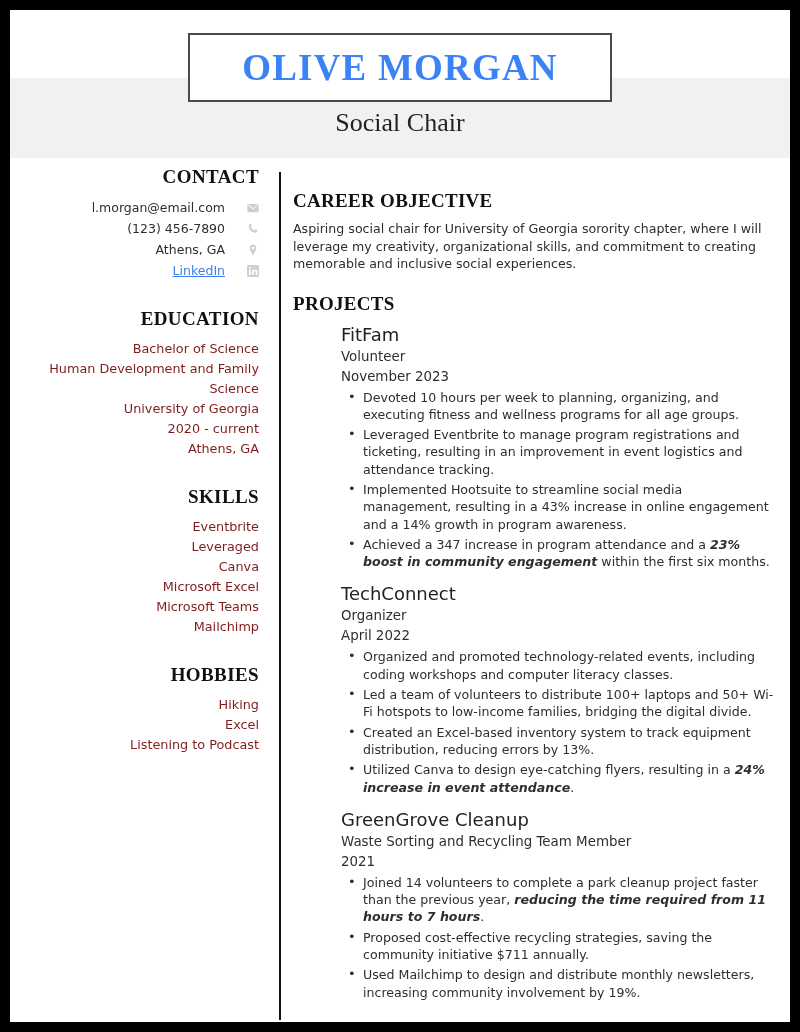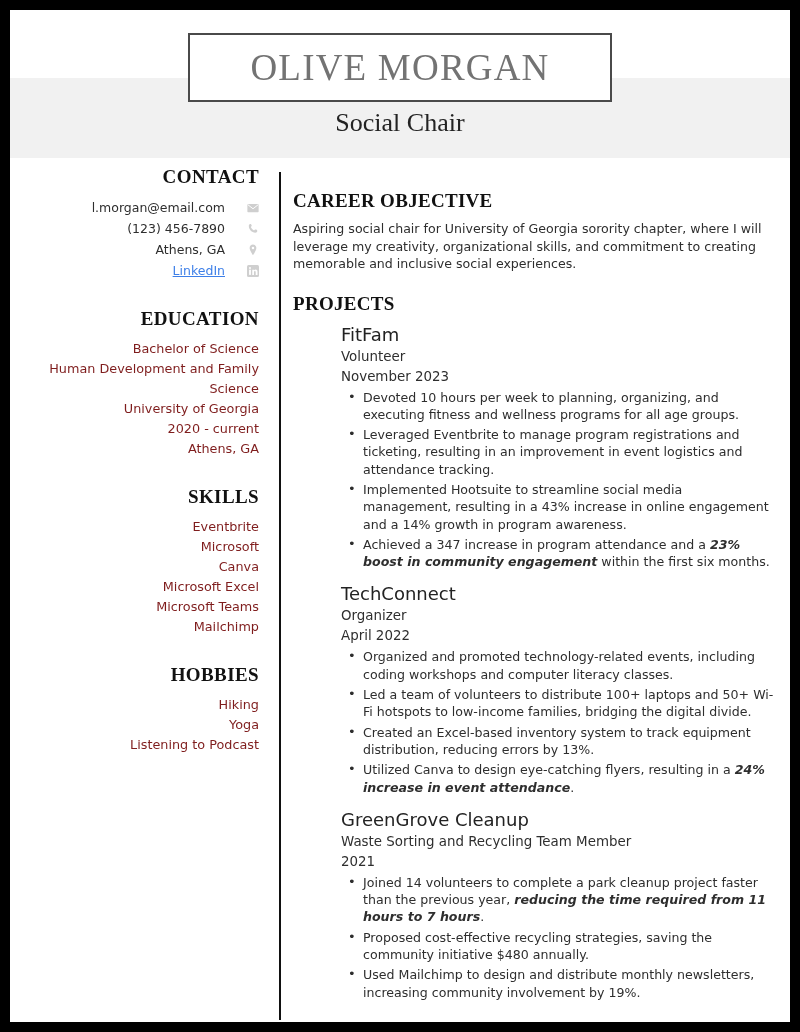--- a/index.html
+++ b/index.html
@@ -27,22 +27,23 @@
     left: 178px; top: 23px;
     width: 424px; height: 69px;
     border: 2px solid #4a4a4a;
     background: #ffffff;
     display: flex; align-items: center; justify-content: center;
   }
   .name-text {
     font-family: "Liberation Serif", serif;
     font-size: 37px;
     letter-spacing: 1.2px;
-    color: #737373;
+    color: #3b82f6;
     white-space: nowrap;
+    font-weight: bold;
   }
   .title-text {
     position: absolute;
     left: 0; top: 98px; width: 100%;
     text-align: center;
     font-family: "Liberation Serif", serif;
     font-size: 26px;
     color: #232323;
   }
   
@@ -204,31 +205,31 @@
           <div class="left-line">Bachelor of Science</div>
           <div class="left-line">Human Development and Family Science</div>
           <div class="left-line">University of Georgia</div>
           <div class="left-line">2020 - current</div>
           <div class="left-line">Athens, GA</div>
         </div>
 
       <div class="sec-head-left sec-gap">SKILLS</div>
       <div id="skills-list">
           <div class="left-line">Eventbrite</div>
-          <div class="left-line">Microsoft</div>
+          <div class="left-line">Leveraged</div>
           <div class="left-line">Canva</div>
           <div class="left-line">Microsoft Excel</div>
           <div class="left-line">Microsoft Teams</div>
           <div class="left-line">Mailchimp</div>
         </div>
 
       <div class="sec-head-left sec-gap">HOBBIES</div>
       <div id="hobbies-list">
           <div class="left-line">Hiking</div>
-          <div class="left-line">Yoga</div>
+          <div class="left-line">Excel</div>
           <div class="left-line">Listening to Podcast</div>
         </div>
 
     </div>
 
     <div class="right-col">
       <div class="sec-head-right">CAREER OBJECTIVE</div>
       <div class="objective">Aspiring social chair for University of Georgia sorority chapter, where I will leverage my creativity, organizational skills, and commitment to creating memorable and inclusive social experiences.</div>
 
       <div class="sec-head-right">PROJECTS</div>
@@ -254,21 +255,21 @@
               <li>Created an Excel-based inventory system to track equipment distribution, reducing errors by 13%.</li>
               <li>Utilized Canva to design eye-catching flyers, resulting in a <span class="hl">24% increase in event attendance</span>.</li>
             </ul>
           </div>
           <div class="proj">
             <div class="proj-name">GreenGrove Cleanup</div>
             <div class="proj-role">Waste Sorting and Recycling Team Member</div>
             <div class="proj-date">2021</div>
             <ul class="bullets">
               <li>Joined 14 volunteers to complete a park cleanup project faster than the previous year, <span class="hl">reducing the time required from 11 hours to 7 hours</span>.</li>
-              <li>Proposed cost-effective recycling strategies, saving the community initiative $480 annually.</li>
+              <li>Proposed cost-effective recycling strategies, saving the community initiative $711 annually.</li>
               <li>Used Mailchimp to design and distribute monthly newsletters, increasing community involvement by 19%.</li>
             </ul>
           </div>
         </div>
     </div>
 
   </div>
 </div>
 
 </body></html>

